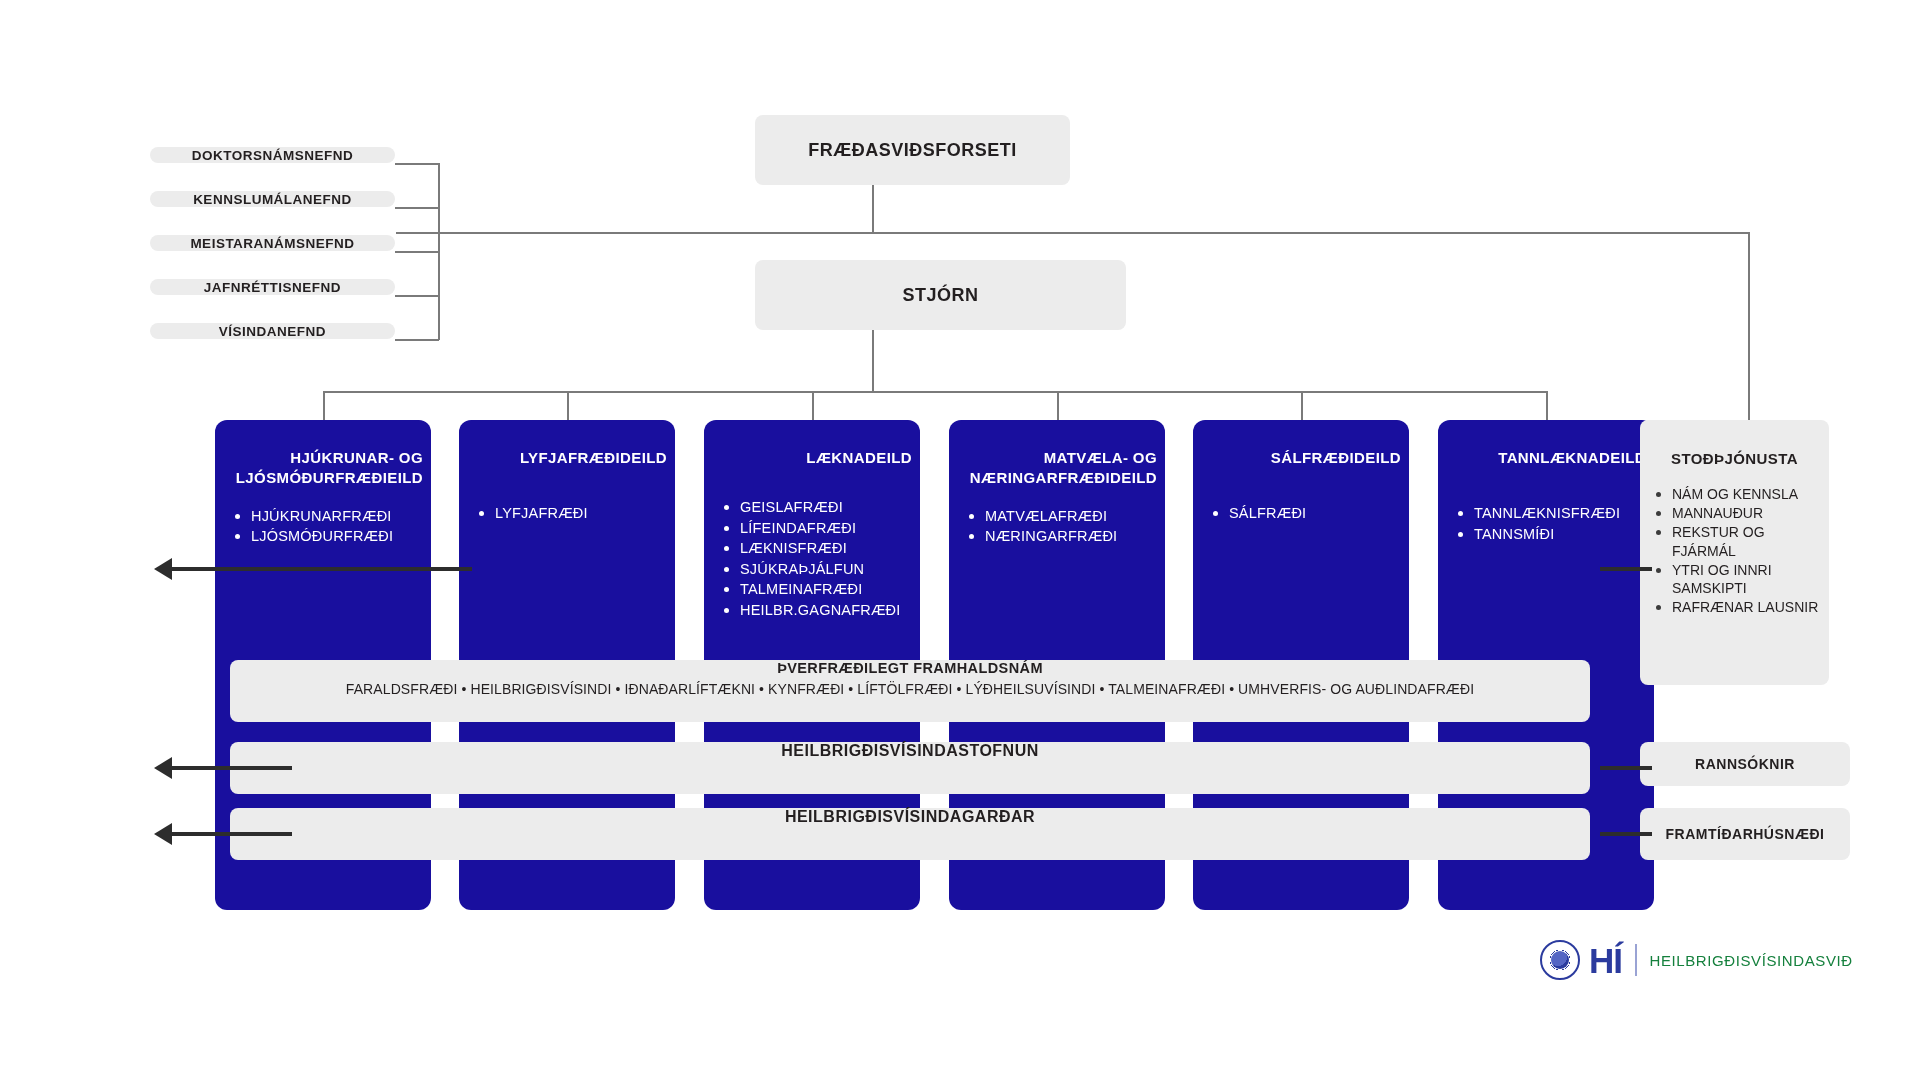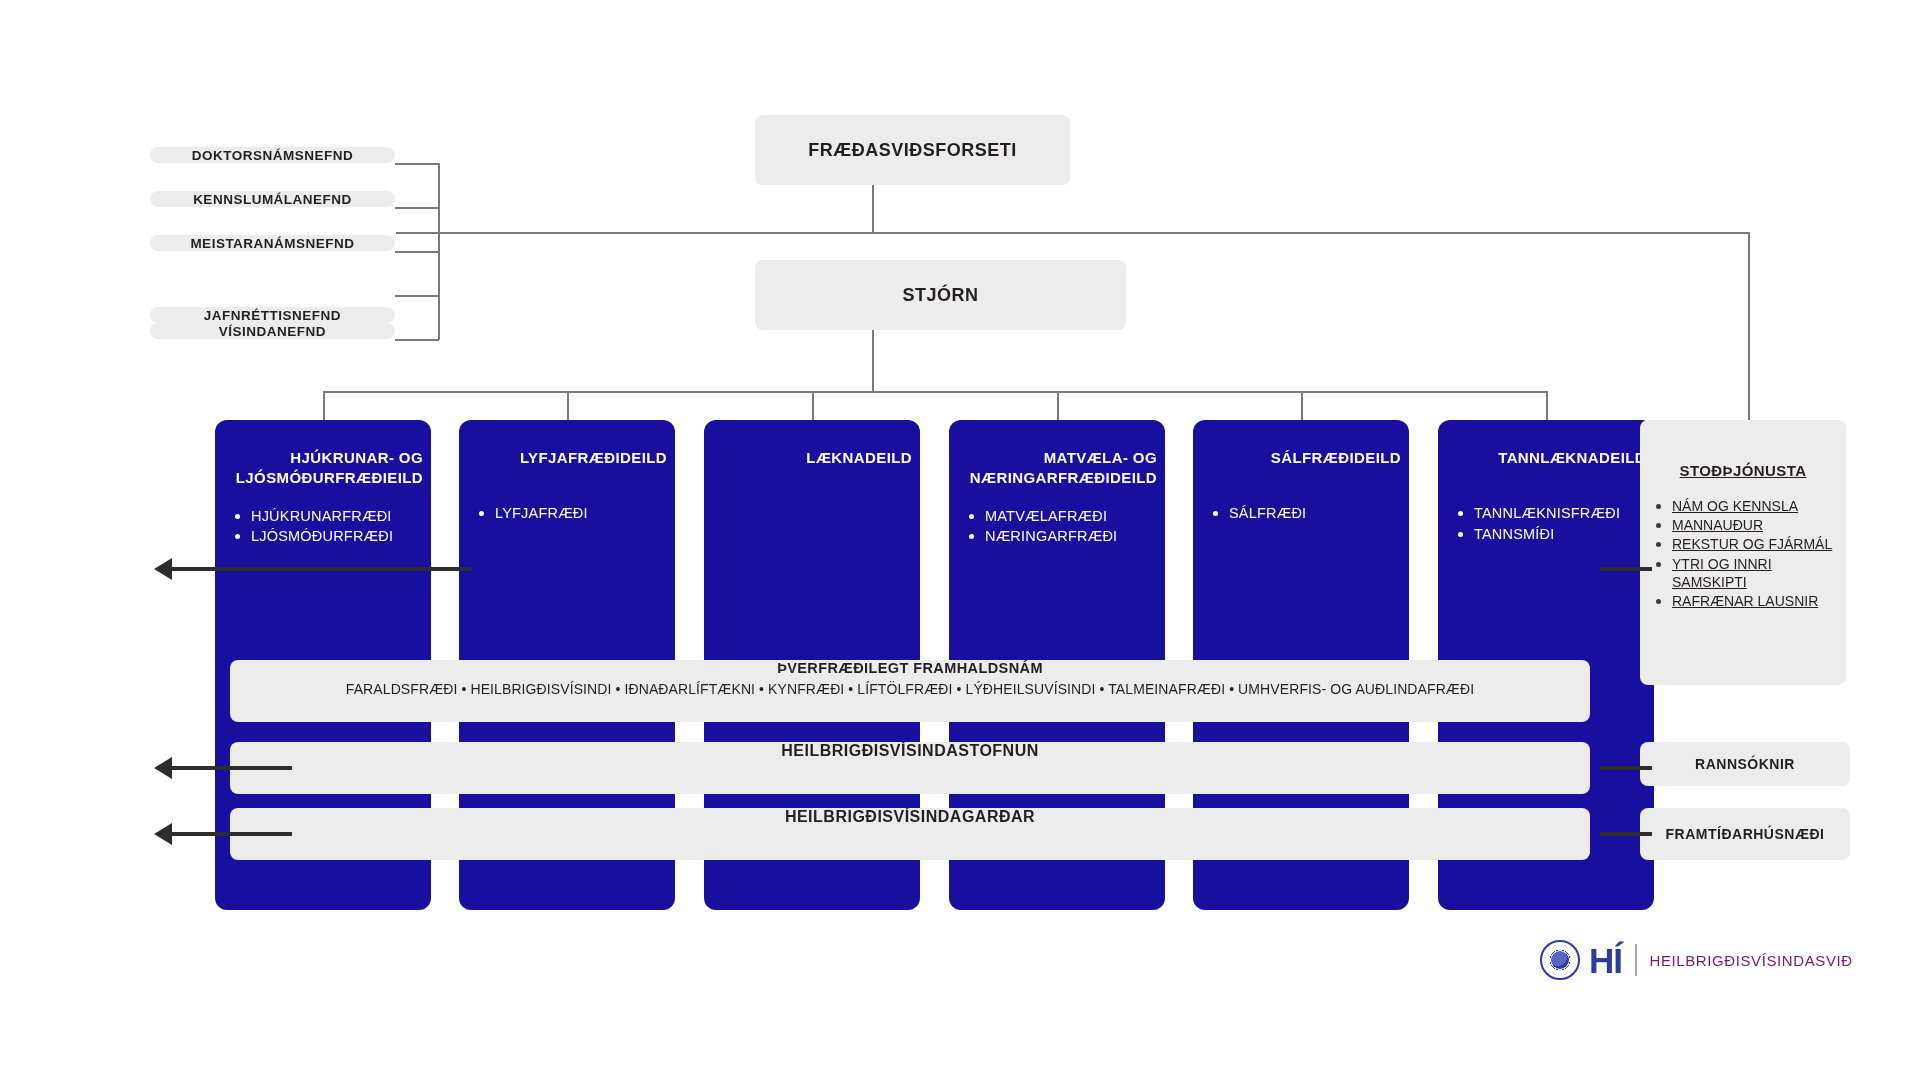--- a/index.html
+++ b/index.html
@@ -70,23 +70,23 @@
   .cbox {
     left: 150px;
     width: 245px;
     height: 16px;
     font-size: 13.5px;
   }
 
   
   #box-stod {
     position: absolute;
-    left: 1640px; top: 420px; width: 206px; height: 265px;
+    left: 1640px; top: 420px; width: 189px; height: 265px;
     background: #ececec; border-radius: 8px;
-    color: #231f20; z-index: 5; padding-top: 42px; text-decoration: underline;
+    color: #231f20; z-index: 5; padding-top: 30px;
   }
   #box-stod .stitle {
     text-align: center; font-weight: bold; font-size: 15px; letter-spacing: .4px;
   }
   #box-stod ul { list-style: none; margin: 18px 0 0 16px; }
   #box-stod ul li {
     position: relative; font-size: 14px; line-height: 1.3;
     padding-left: 16px; margin-bottom: 1px;
   }
   #box-stod ul li:before {
@@ -146,21 +146,21 @@
     background: radial-gradient(circle at 40% 35%, #5566c4 0 55%, #2b3b9e 55% 100%);
   }
   #logo .hi {
     font-size: 35px; font-weight: bold; color: #2b3b9e;
     letter-spacing: -1px; line-height: 1;
   }
   #logo .sep {
     width: 1.5px; height: 32px; background: #9aa3d4; margin: 0 13px;
   }
   #logo .sub {
-    font-size: 15px; color: #701a75; letter-spacing: .6px; font-weight: normal;
+    font-size: 15px; color: #15803d; letter-spacing: .6px; font-weight: normal;
   }
 </style>
 </head>
 <body>
 
 <div id="root">
 
   <div class="ln lnv" style="left:872px; top:185px; height:48px;"></div>
 
   <div class="ln lnh" style="left:396px; top:232px; width:1353px;"></div>
@@ -193,21 +193,21 @@
 
   <div class="gbox cbox" style="top:147px;">
     <span>DOKTORSNÁMSNEFND</span>
   </div>
   <div class="gbox cbox" style="top:191px;">
     <span>KENNSLUMÁLANEFND</span>
   </div>
   <div class="gbox cbox" style="top:235px;">
     <span>MEISTARANÁMSNEFND</span>
   </div>
-  <div class="gbox cbox" style="top:279px;margin-top:28px;">
+  <div class="gbox cbox" style="top:279px;">
     <span>JAFNRÉTTISNEFND</span>
   </div>
   <div class="gbox cbox" style="top:323px;">
     <span>VÍSINDANEFND</span>
   </div>
 
   <div class="bluebox" style="left:215px; top:420px; width:216px; height:490px;">
     <div class="btitle">HJÚKRUNAR- OG LJÓSMÓÐURFRÆÐIEILD</div>
     <ul>
       <li>HJÚKRUNARFRÆÐI</li>
@@ -217,20 +217,28 @@
 
   <div class="bluebox" style="left:459px; top:420px; width:216px; height:490px;">
     <div class="btitle">LYFJAFRÆÐIDEILD</div>
     <ul style="margin-top:36px;">
       <li>LYFJAFRÆÐI</li>
     </ul>
   </div>
 
   <div class="bluebox" style="left:704px; top:420px; width:216px; height:490px;">
     <div class="btitle">LÆKNADEILD</div>
+    <ul style="margin-top:30px;">
+      <li>GEISLAFRÆÐI</li>
+      <li>LÍFEINDAFRÆÐI</li>
+      <li>LÆKNISFRÆÐI</li>
+      <li>SJÚKRAÞJÁLFUN</li>
+      <li>TALMEINAFRÆÐI</li>
+      <li>HEILBR.GAGNAFRÆÐI</li>
+    </ul>
   </div>
 
   <div class="bluebox" style="left:949px; top:420px; width:216px; height:490px;">
     <div class="btitle">MATVÆLA- OG NÆRINGARFRÆÐIDEILD</div>
     <ul>
       <li>MATVÆLAFRÆÐI</li>
       <li>NÆRINGARFRÆÐI</li>
     </ul>
   </div>
 

